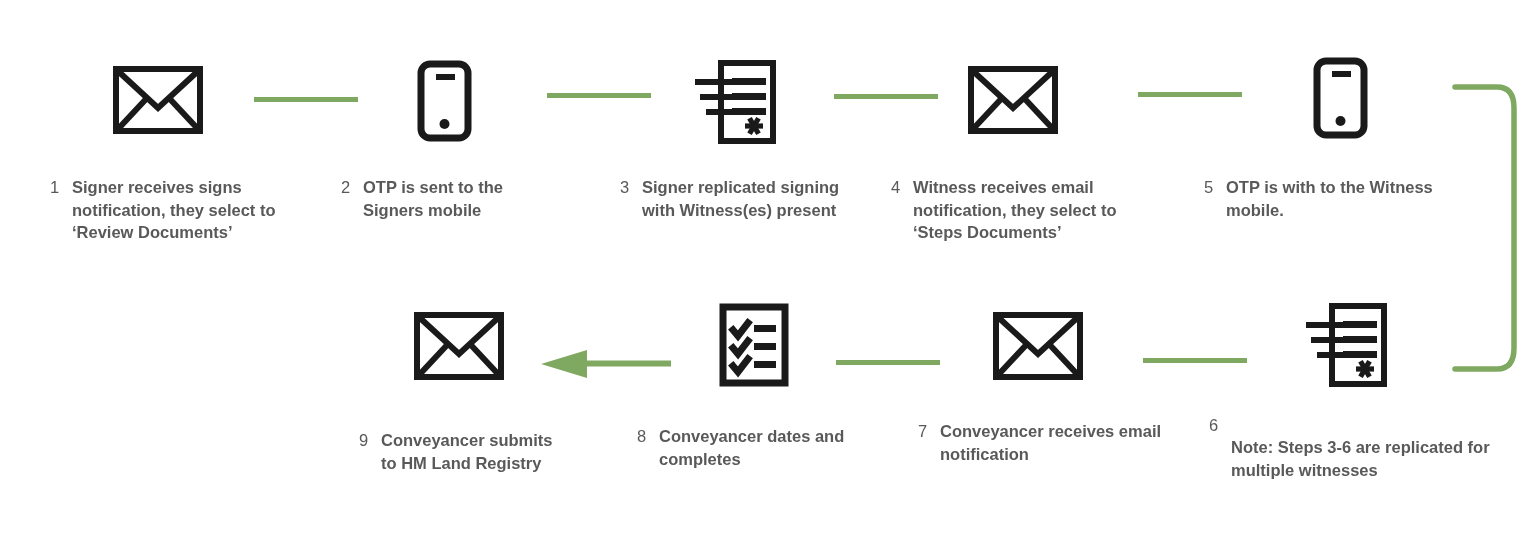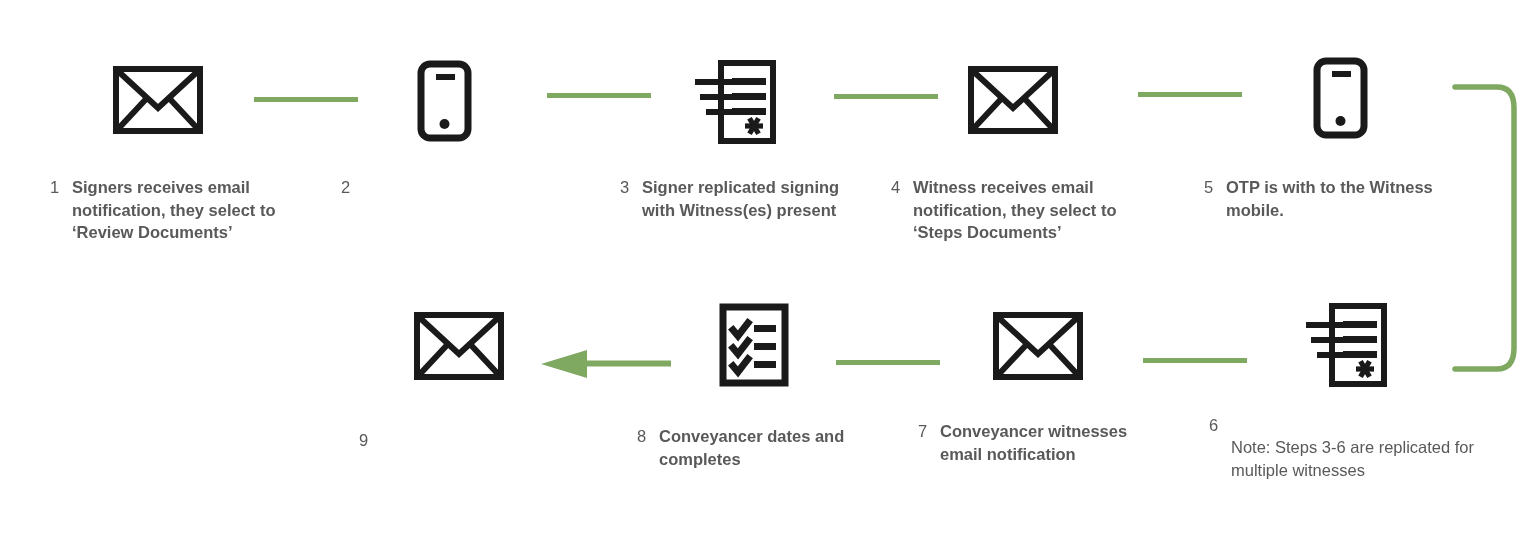--- a/index.html
+++ b/index.html
@@ -39,21 +39,21 @@
     text-align:left;
     font-size:16.5px;
     line-height:22.5px;
   }
   .caption .body{
     flex:1 1 auto;
   }
   .note{
     display:block;
     margin-top:22px;
-    font-weight:normal;
+    font-weight:bold;
     color:#595959;
   }
 </style>
 </head>
 <body>
 
 <div id="canvas">
 
   <div class="icon-wrap" style="left:113px;top:66px;">
     <svg width="90" height="68" viewBox="0 0 90 68">
@@ -165,25 +165,26 @@
 
   <div class="arrow-conn" style="left:541px;top:348px;">
     <svg width="130" height="32" viewBox="0 0 130 32">
       <rect x="42" y="12.5" width="88" height="6" fill="#7fa860"></rect>
       <path d="M0 16 L46 2 L46 30 Z" fill="#7fa860"></path>
     </svg>
   </div>
 
   <div class="caption" style="left:50px;top:176px;width:250px;">
     <span class="num">1</span>
-    <span class="body">Signers receives email notification, they select to ‘Review Documents’</span>
+    <span class="body">Signer receives signs notification, they select to ‘Review Documents’</span>
   </div>
 
   <div class="caption" style="left:341px;top:176px;width:215px;">
     <span class="num">2</span>
+    <span class="body">OTP is sent to the Signers mobile</span>
   </div>
 
   <div class="caption" style="left:620px;top:176px;width:252px;">
     <span class="num">3</span>
     <span class="body">Signer replicated signing with Witness(es) present</span>
   </div>
 
   <div class="caption" style="left:891px;top:176px;width:266px;">
     <span class="num">4</span>
     <span class="body">Witness receives email notification, they select to ‘Steps Documents’</span>
@@ -196,25 +197,26 @@
 
   <div class="caption" style="left:1209px;top:414px;width:300px;">
     <span class="num">6</span>
     <span class="body">
       <span class="note">Note: Steps 3-6 are replicated for multiple witnesses</span>
     </span>
   </div>
 
   <div class="caption" style="left:918px;top:420px;width:245px;">
     <span class="num">7</span>
-    <span class="body">Conveyancer witnesses email notification</span>
+    <span class="body">Conveyancer receives email notification</span>
   </div>
 
   <div class="caption" style="left:637px;top:425px;width:215px;">
     <span class="num">8</span>
     <span class="body">Conveyancer dates and completes</span>
   </div>
 
   <div class="caption" style="left:359px;top:429px;width:200px;">
     <span class="num">9</span>
+    <span class="body">Conveyancer submits to HM Land Registry</span>
   </div>
 
 </div>
 
 </body></html>

